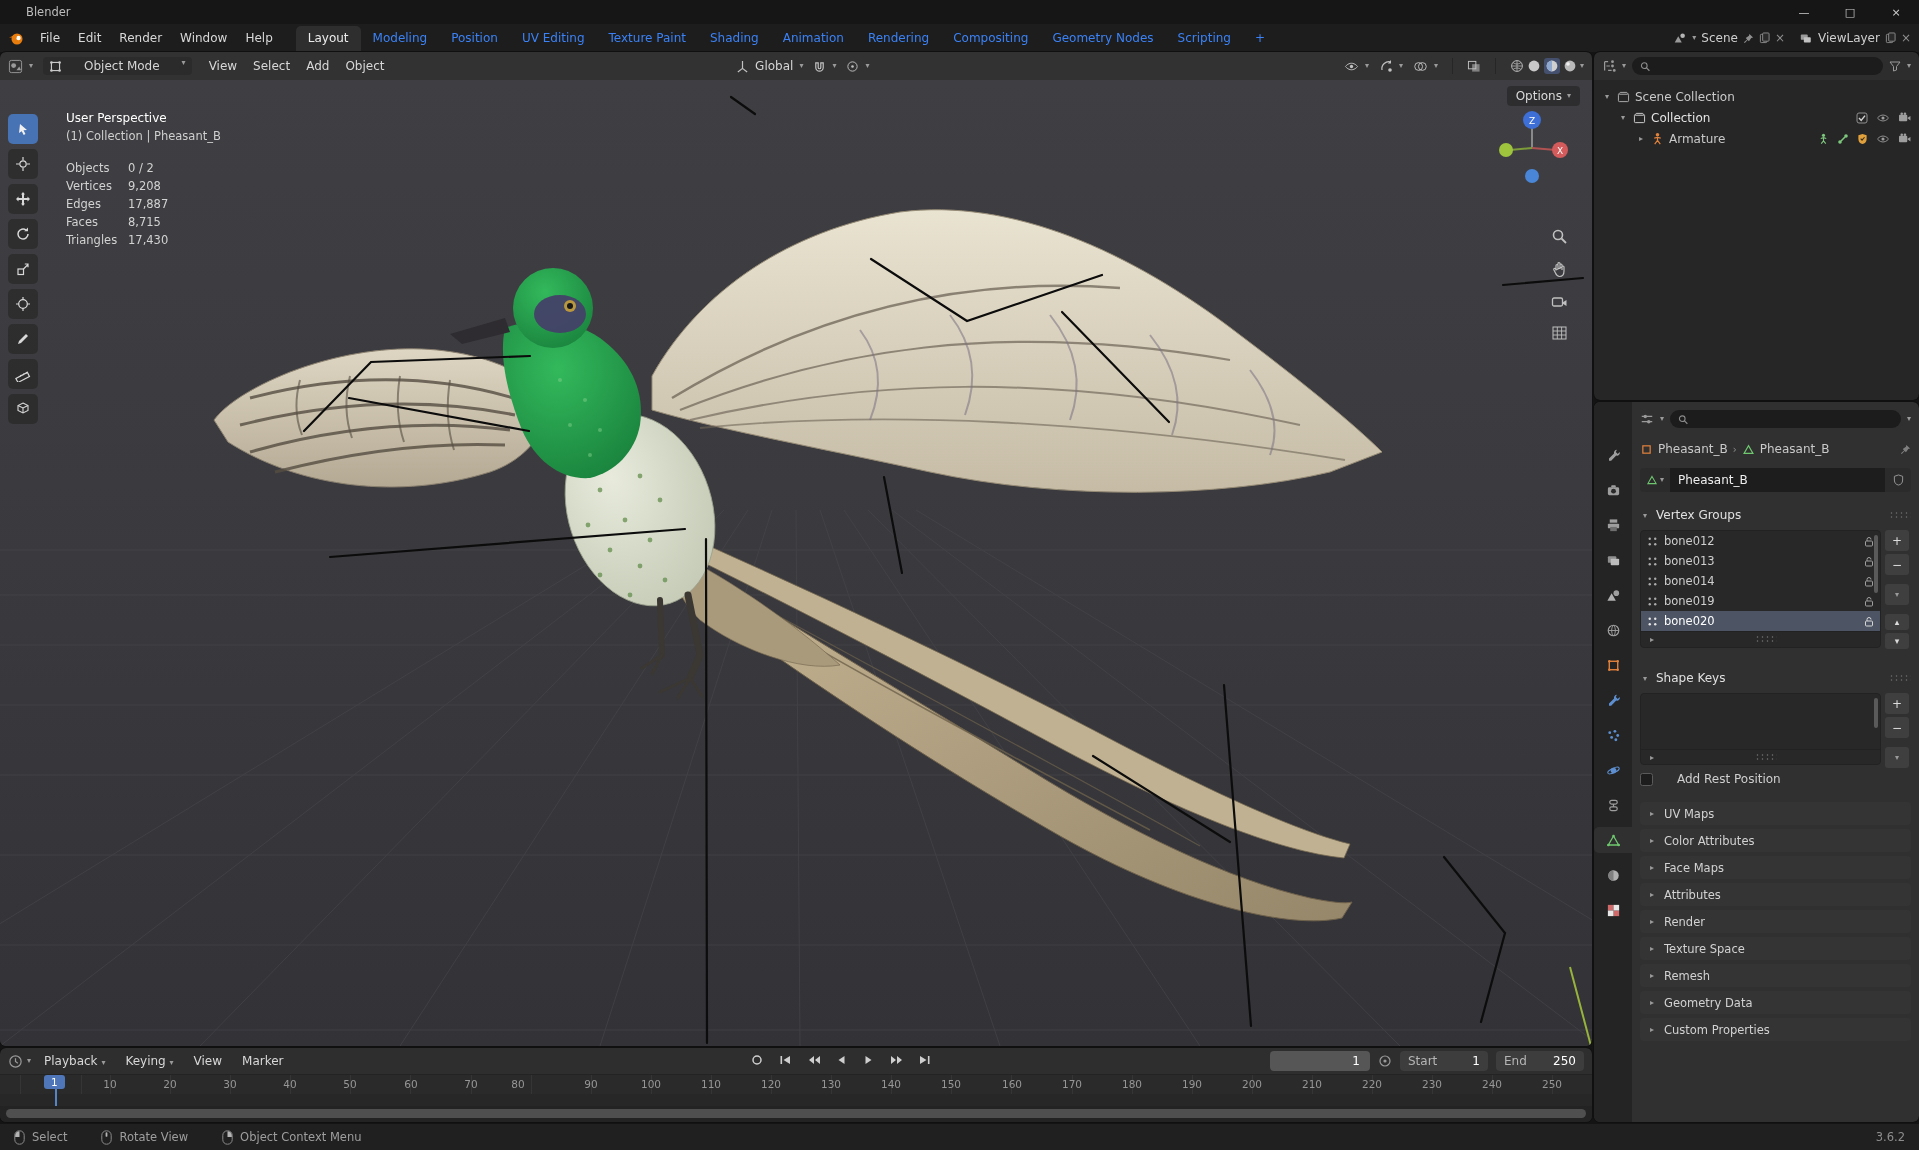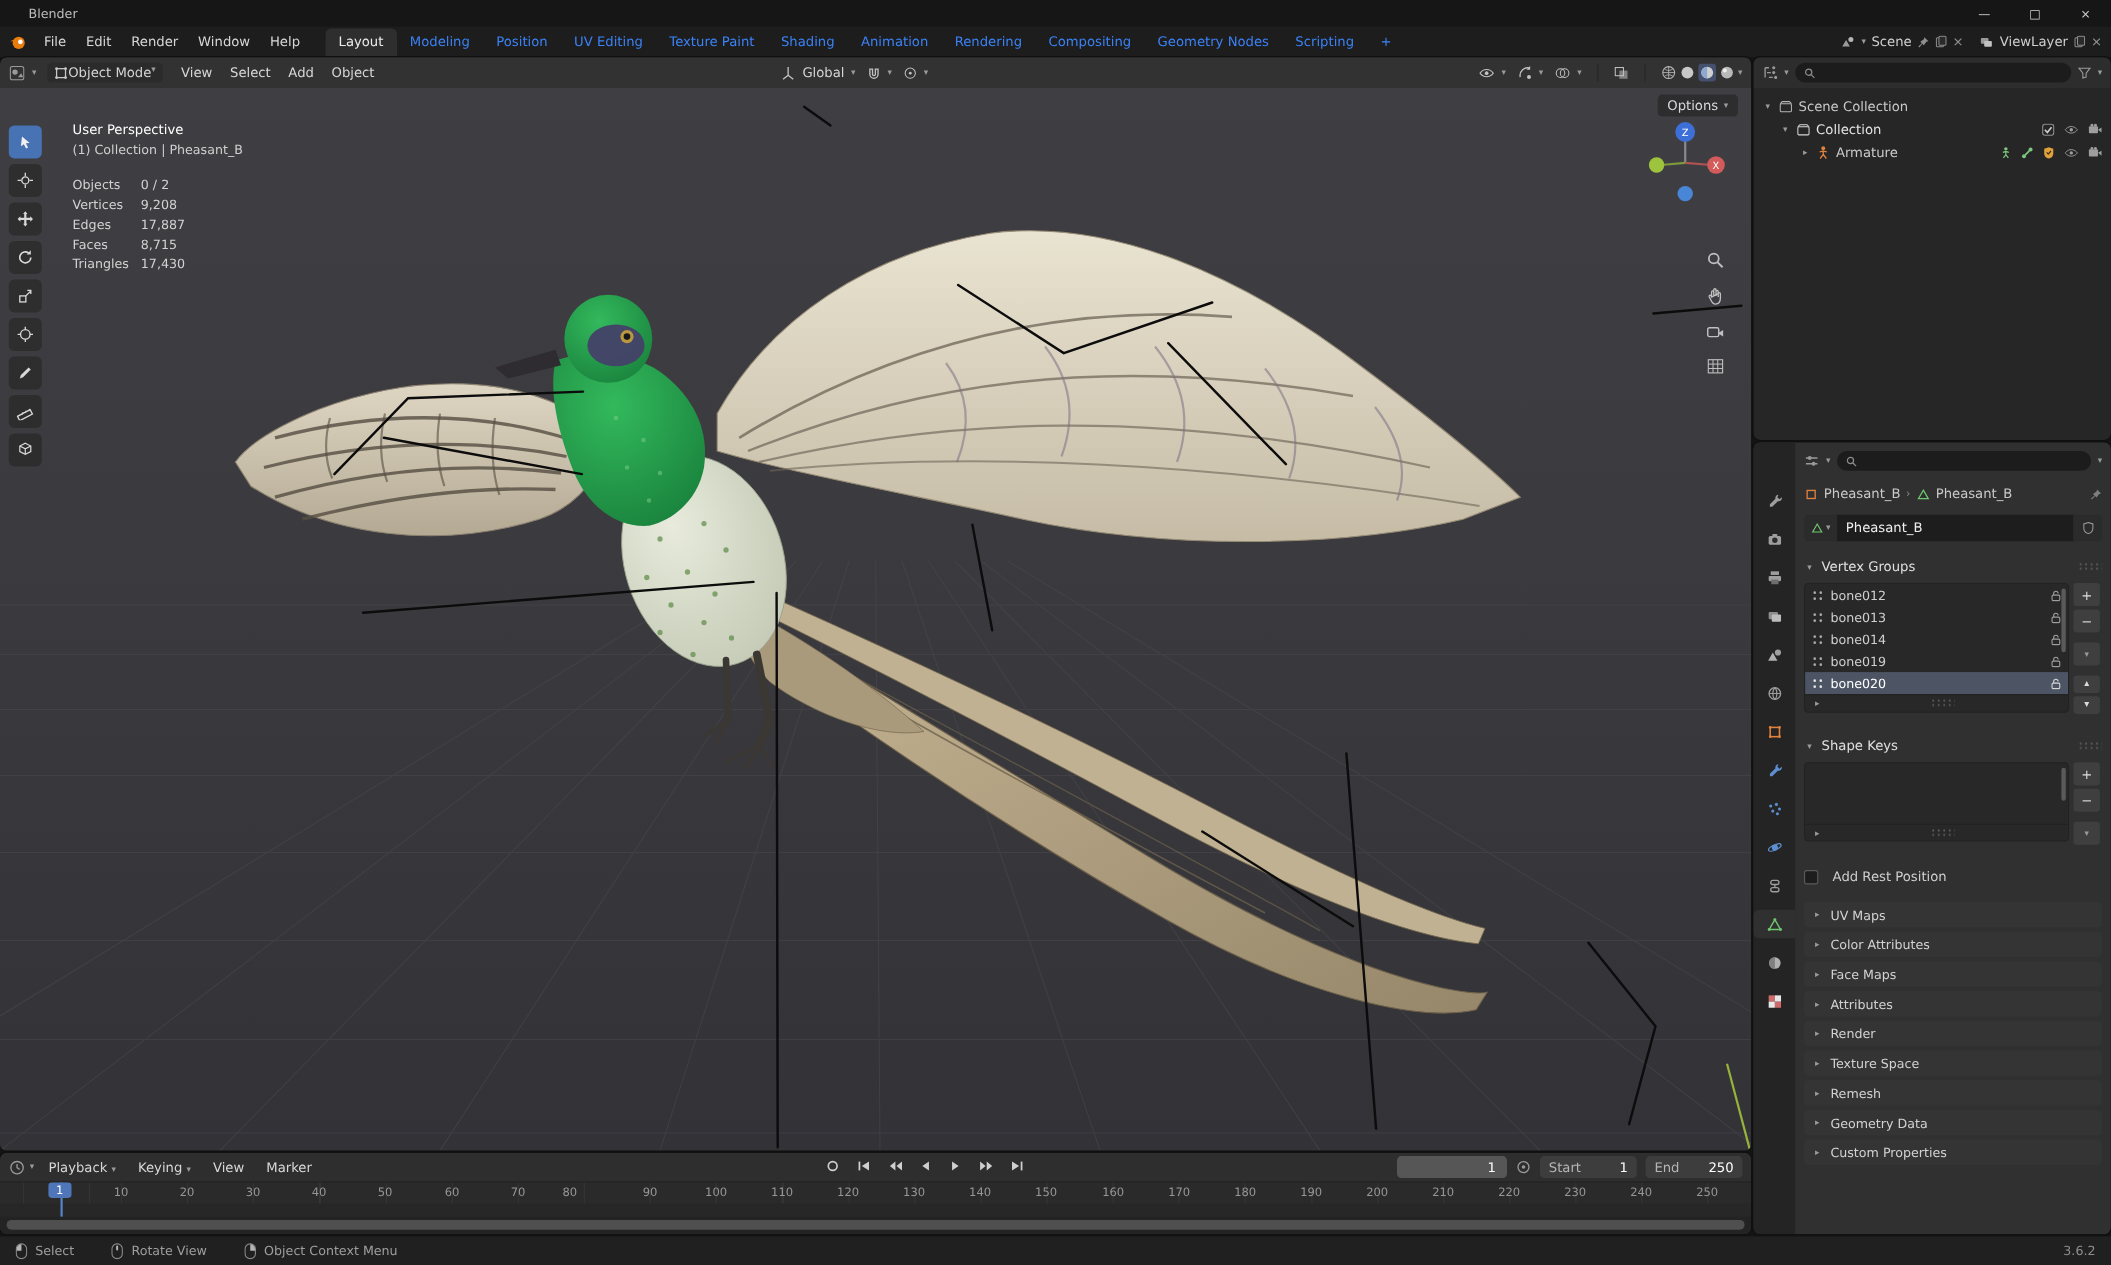--- a/index.html
+++ b/index.html
@@ -24,21 +24,21 @@
 .id-sel{display:flex;align-items:center;gap:5px;color:#cfcfcf}
 
 
 .region{position:absolute;border-radius:6px;outline:1px solid #101010;overflow:hidden}
 
 
 .viewport{top:52px;left:0;width:1592px;height:994px;background:#323232}
 .vp-header{height:28px;display:flex;align-items:center;padding:0 8px;gap:10px;background:#323232}
 .vp-menus{display:flex;gap:2px}
 .vp-menus .menu-item{padding:3px 7px}
-.mode-sel{display:flex;gap:0;padding:2px 6px;border-radius:4px;background:#2b2b2b}
+.mode-sel{display:flex;gap:22px;padding:2px 6px;border-radius:4px;background:#2b2b2b}
 .hgroup{display:flex;align-items:center;gap:6px}
 .vsep{width:1px;height:16px;background:#262626;margin:0 4px}
 .vp-canvas{position:relative;height:966px;background:linear-gradient(180deg,#3f3f43 0%,#3b3b3f 42%,#323237 100%)}
 .scene-svg{position:absolute;inset:0}
 .toolbar{position:absolute;left:8px;top:34px;display:flex;flex-direction:column;gap:5px}
 .tool{width:30px;height:30px;border-radius:5px;background:rgba(44,44,44,.92);display:flex;align-items:center;justify-content:center}
 .tool.active{background:#4772b3}
 .overlay{position:absolute;left:66px;top:30px;line-height:1.35}
 .ov-view{color:#fff;font-size:12px}
 .ov-ctx{color:#cfcfcf;font-size:11.5px;margin-top:3px}
@@ -103,21 +103,21 @@
 .vrow{height:20px;display:flex;align-items:center;gap:6px;padding:0 6px;color:#cfcfcf;font-size:11.5px}
 .vrow.sel{background:#4d5565;color:#fff}
 .vrow .lock{margin-left:auto}
 .vscroll{position:absolute;right:2px;top:4px;width:4px;height:58px;border-radius:2px;background:#5a5a5a}
 .list-footer{height:15px;display:flex;align-items:center;padding:0 6px;border-top:1px solid #222;color:#9a9a9a;font-size:8px}
 .list-footer .grip{margin:0 auto}
 .side-col{width:26px;display:flex;flex-direction:column;gap:3px}
 .sq{width:24px;height:21px;background:#3f3f3f;border-radius:3px;color:#dcdcdc;font-size:12px;display:flex;align-items:center;justify-content:center}
 .sq.smaller{height:16px;font-size:9px}
 .sq.gap{margin-top:6px}
-.check-row{display:flex;align-items:center;gap:13px;margin-top:22px;color:#cfcfcf}
+.check-row{display:flex;align-items:center;gap:24px;margin-top:4px;color:#cfcfcf}
 .checkbox{width:13px;height:13px;background:#1d1d1d;border:1px solid #5a5a5a;border-radius:2.5px}
 .collapsed-list{margin-top:16px;display:flex;flex-direction:column;gap:4px}
 .cpanel{height:23px;background:#343434;border-radius:4px;display:flex;align-items:center;gap:7px;padding:0 7px;color:#d2d2d2;font-size:11.5px}
 .cpanel .disc{font-size:8px}
 </style>
 </head>
 <body>
 
 <div class="app">
 

